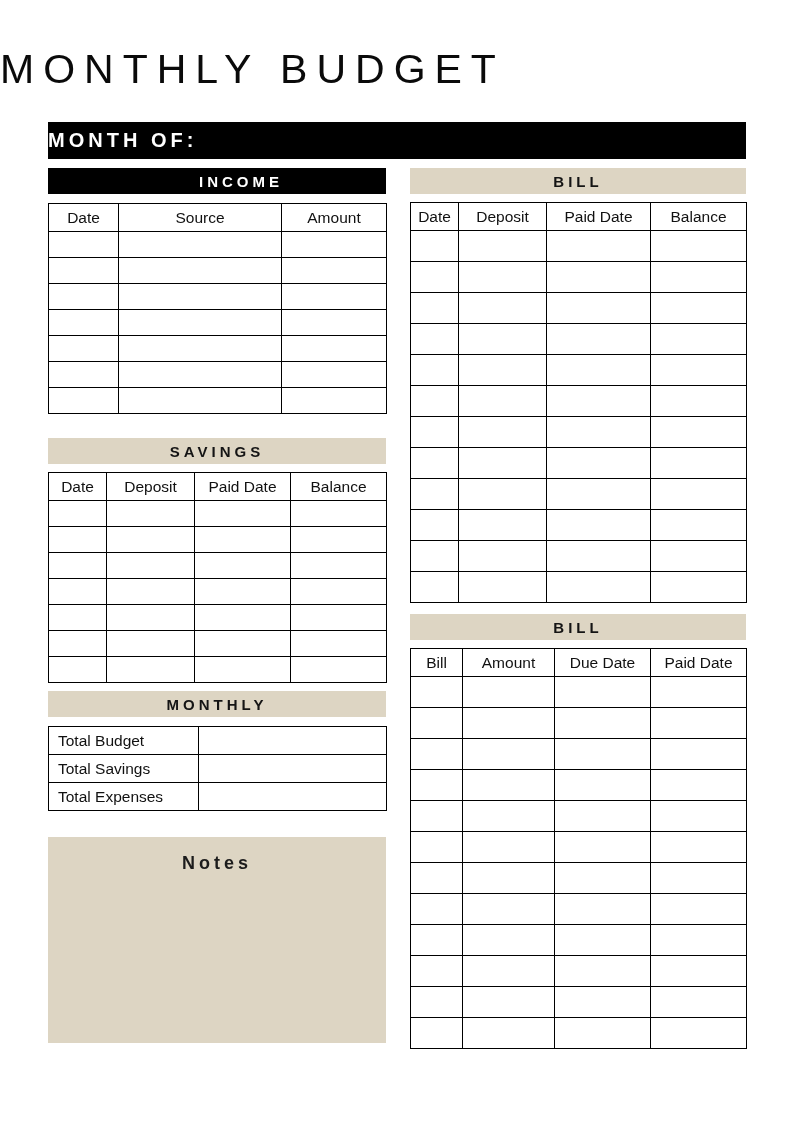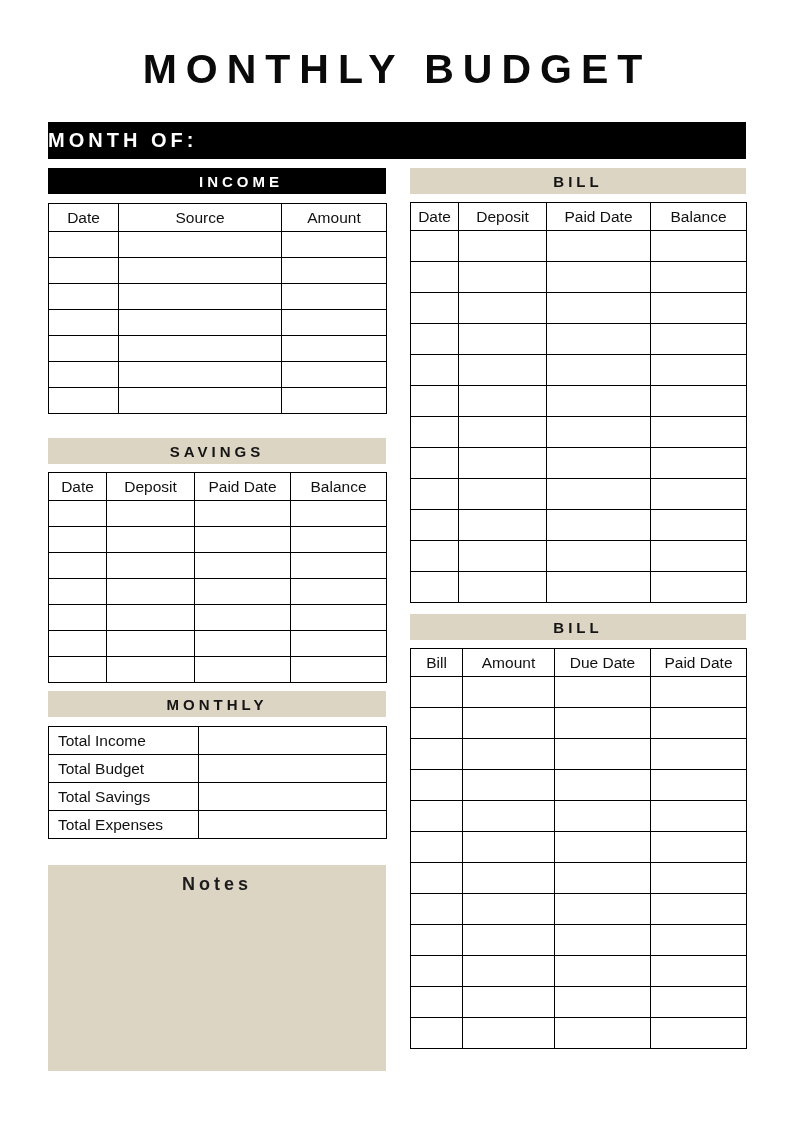--- a/index.html
+++ b/index.html
@@ -4,21 +4,21 @@
 <style>
   * { margin:0; padding:0; box-sizing:border-box; }
   html,body { background:#ffffff; }
   .page {
     position:relative; width:794px; height:1123px; margin:0 auto;
     background:#ffffff; color:#111111; overflow:hidden;
     font-family:"Liberation Sans","DejaVu Sans",sans-serif;
   }
   .page-title {
     position:absolute; top:46px; left:0; width:100%;
-    text-align:center; font-size:41px; font-weight:700;
+    text-align:left; font-size:41px; font-weight:400;
     letter-spacing:9px; color:#0a0a0a; white-space:nowrap;
   }
   .month-bar {
     position:absolute; left:48px; top:122px; width:698px; height:37px;
     background:var(--color-black,#000000); color:#ffffff;
     display:flex; align-items:center; 
     font-size:20px; font-weight:600; letter-spacing:4px;
   }
   .col { position:absolute; top:168px; }
   .col-left  { left:48px;  width:338px; }
@@ -52,21 +52,21 @@
 
   .t-monthly { margin-top:9px; }
   .t-monthly td { height:28px; vertical-align:middle; }
   .t-monthly td.label { padding-left:9px; font-size:15.5px; font-weight:500; }
 
   .notes-box {
     margin-top:26px; height:206px;
     background:var(--color-beige,#DDD5C3);
   }
   .notes-title {
-    text-align:center; padding-top:9px;
+    text-align:center; padding-top:16px;
     font-size:18px; font-weight:700; letter-spacing:4px; color:#1c1c1c;
   }
 </style>
 </head>
 <body>
 
 <div class="page">
 
   <div class="page-title">MONTHLY BUDGET</div>
 
@@ -198,24 +198,20 @@
     <div class="sec-header beige gap-xs">
       <span>MONTHLY</span>
     </div>
     <table class="t-monthly">
       <colgroup>
           <col style="width:150px">
           <col style="width:188px">
         </colgroup>
       <tbody>
         <tr>
-          <td class="label">Total Income</td>
-          <td></td>
-        </tr>
-        <tr>
           <td class="label">Total Budget</td>
           <td></td>
         </tr>
         <tr>
           <td class="label">Total Savings</td>
           <td></td>
         </tr>
         <tr>
           <td class="label">Total Expenses</td>
           <td></td>

